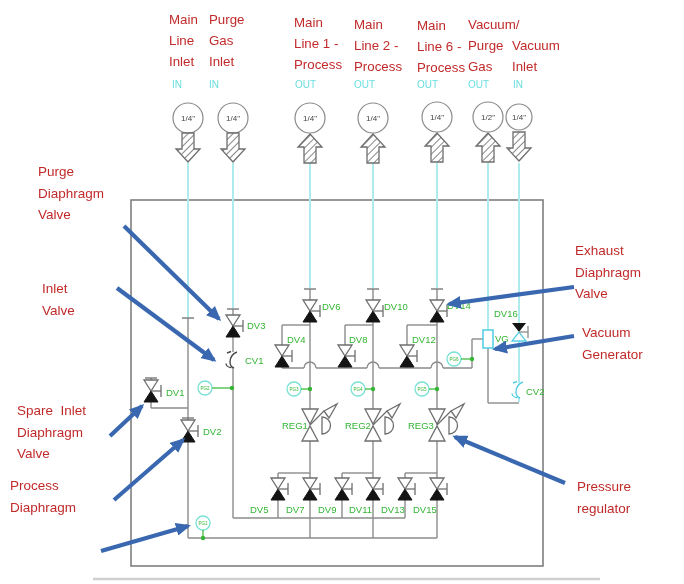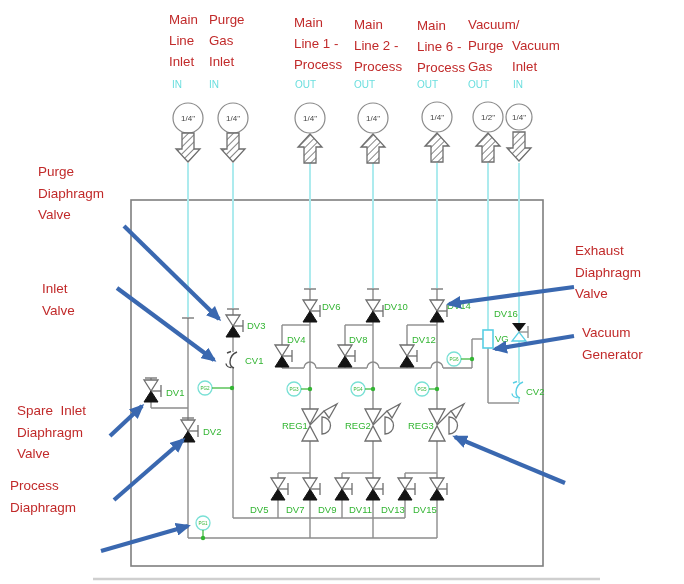--- a/index.html
+++ b/index.html
@@ -356,14 +356,18 @@
 </div>
 <div class="lbl callout" style="left:575px;top:240px">
   <span>Exhaust</span>
   <span>Diaphragm</span>
   <span>Valve</span>
 </div>
 <div class="lbl callout" style="left:582px;top:322px">
   <span>Vacuum</span>
   <span>Generator</span>
 </div>
+<div class="lbl callout" style="left:577px;top:476px">
+  <span>Pressure</span>
+  <span>regulator</span>
+</div>
 
 </div>
 
 </body></html>

